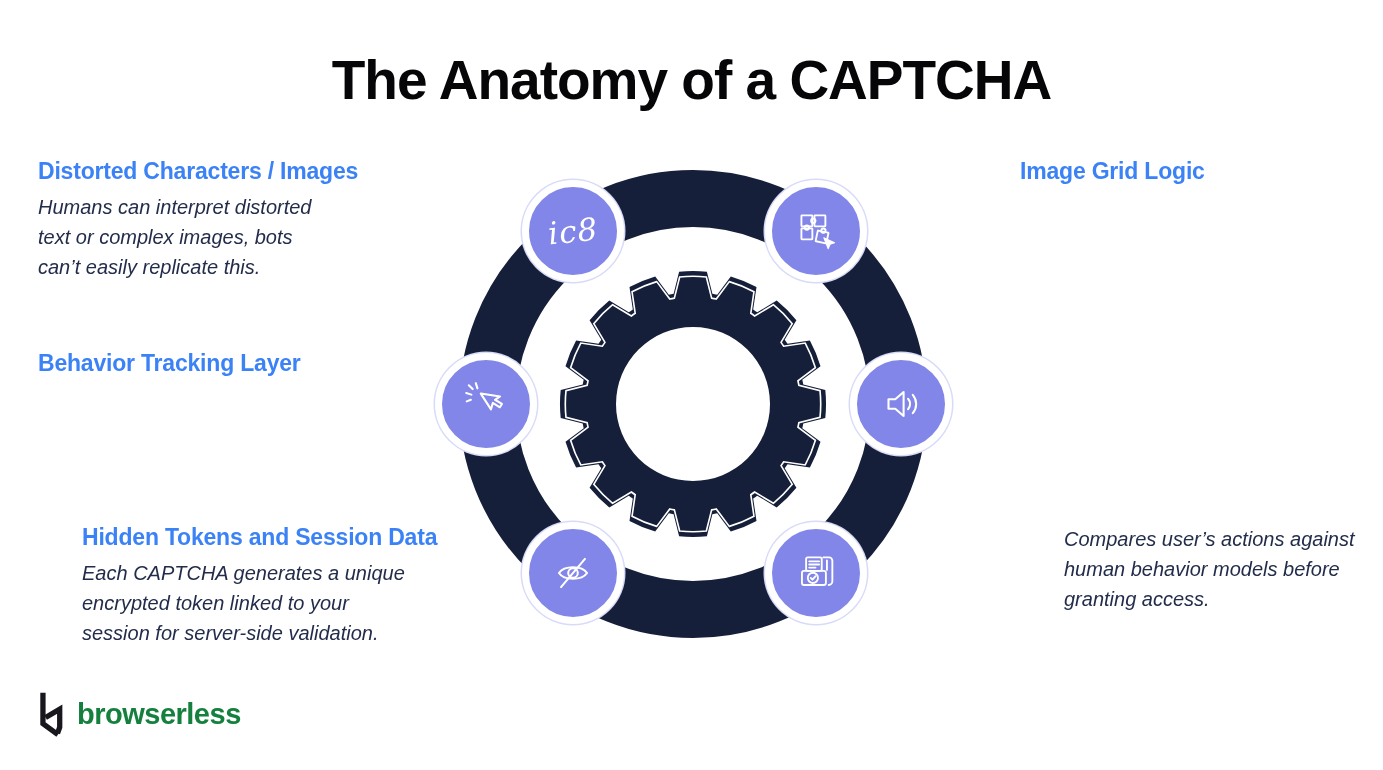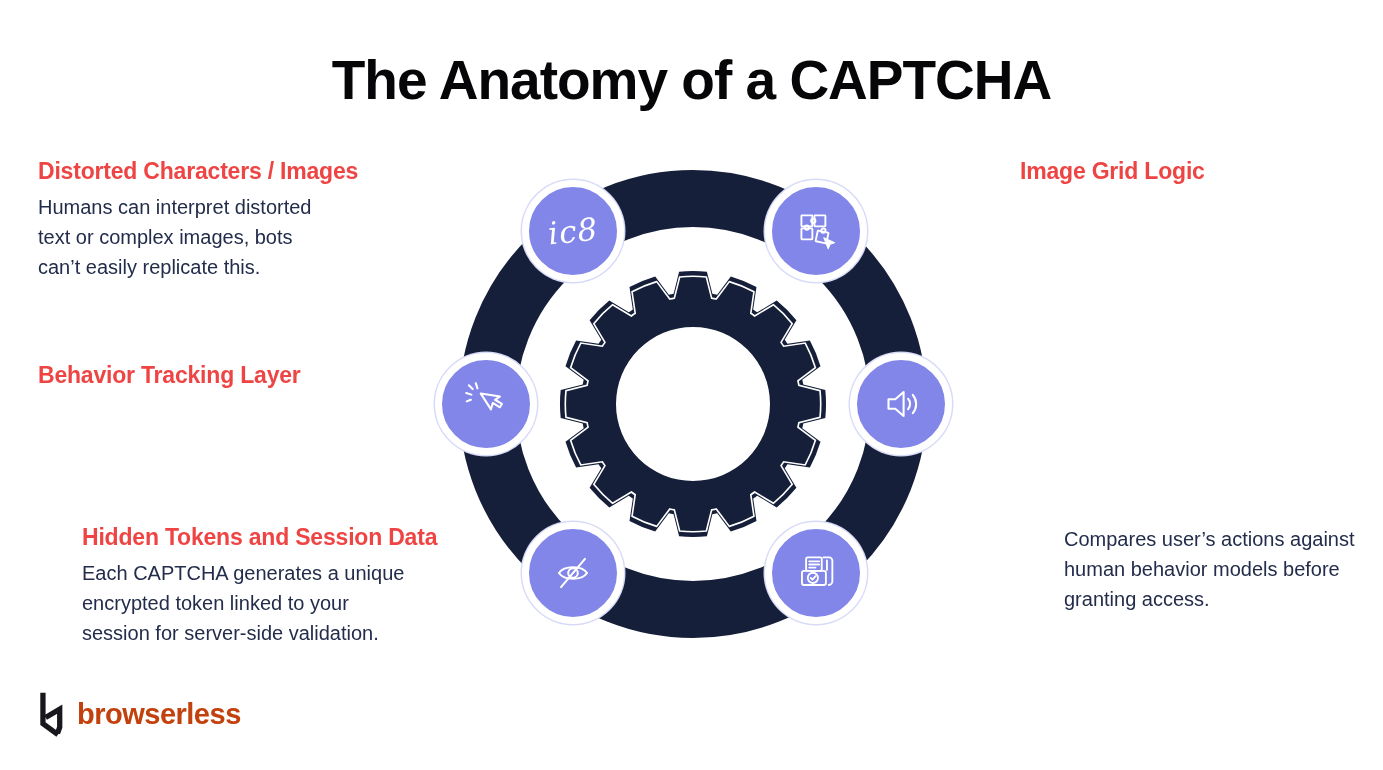--- a/index.html
+++ b/index.html
@@ -22,34 +22,35 @@
     letter-spacing: -1px;
     color: #060608;
     margin-top: 12px;
   }
 
   
   .card { position: absolute; }
   .card h3 {
     font-size: 23px;
     font-weight: 700;
-    color: #ef4444;
+    color: #3b82f6;
     margin-bottom: 7px;
     letter-spacing: -0.2px;
   }
   .card p {
     font-size: 20px;
     line-height: 30px;
     color: #232d4b;
     white-space: pre-line;
+    font-style: italic;
   }
   .col-left  { left: 38px;   width: 400px; }
   .col-right { left: 1020px; width: 350px; }
   .row-1 { top: 158px; }
-  .row-2 { top: 362px; }
+  .row-2 { top: 350px; }
   .row-3 { top: 524px; margin-left: 44px; }
 
   
   .diagram {
     position: absolute;
     left: 441px; top: 152px;
     width: 504px; height: 504px;
   }
   .ring {
     position: absolute;
@@ -108,21 +109,21 @@
     height: 50px;
     display: flex;
     align-items: center;
     gap: 12px;
   }
   .brand-glyph { width: 30px; height: 48px; }
   .brand-name {
     font-size: 29px;
     font-weight: 700;
     letter-spacing: -0.5px;
-    color: #c2410c;
+    color: #15803d;
   }
 </style>
 </head>
 <body>
 
 <h1 class="title">The Anatomy of a CAPTCHA</h1>
 
 <div class="card col-left row-1">
   <h3>Distorted Characters / Images</h3>
   <p>Humans can interpret distorted

